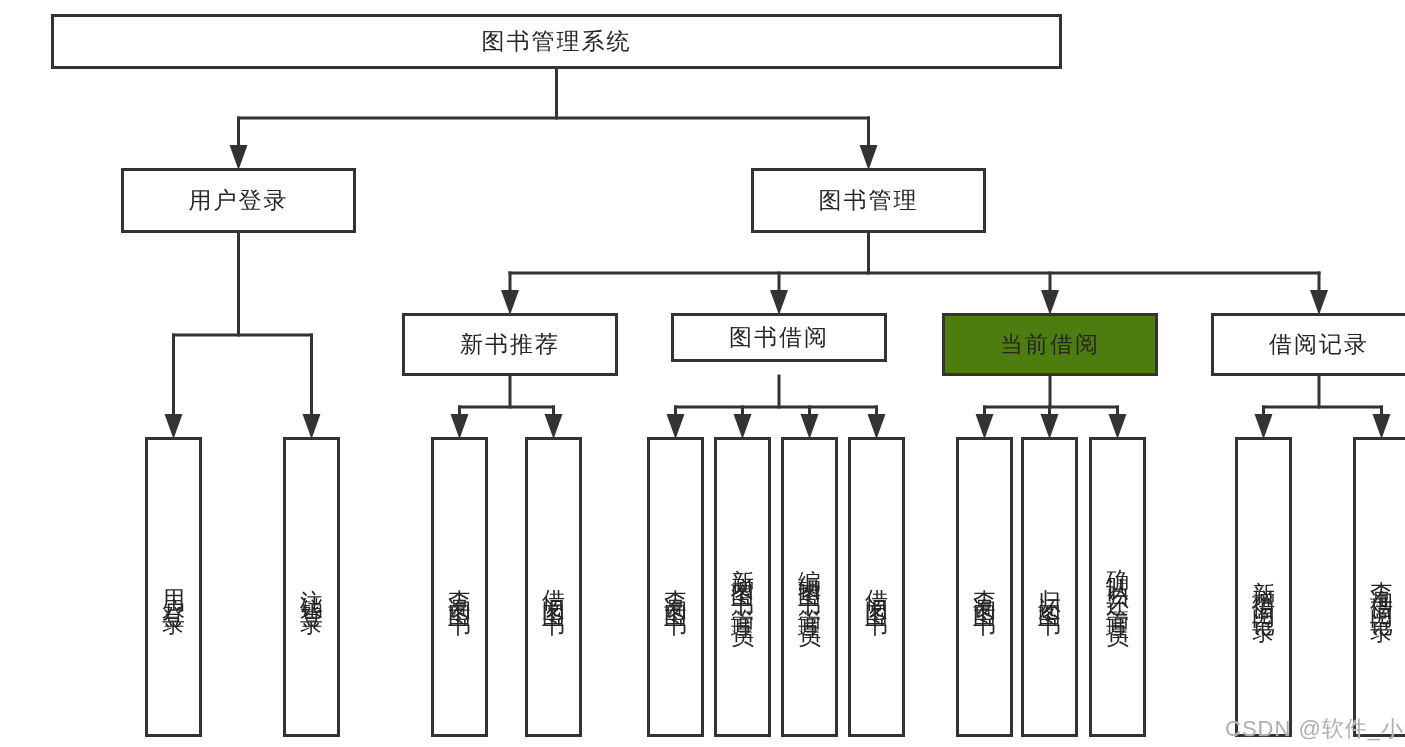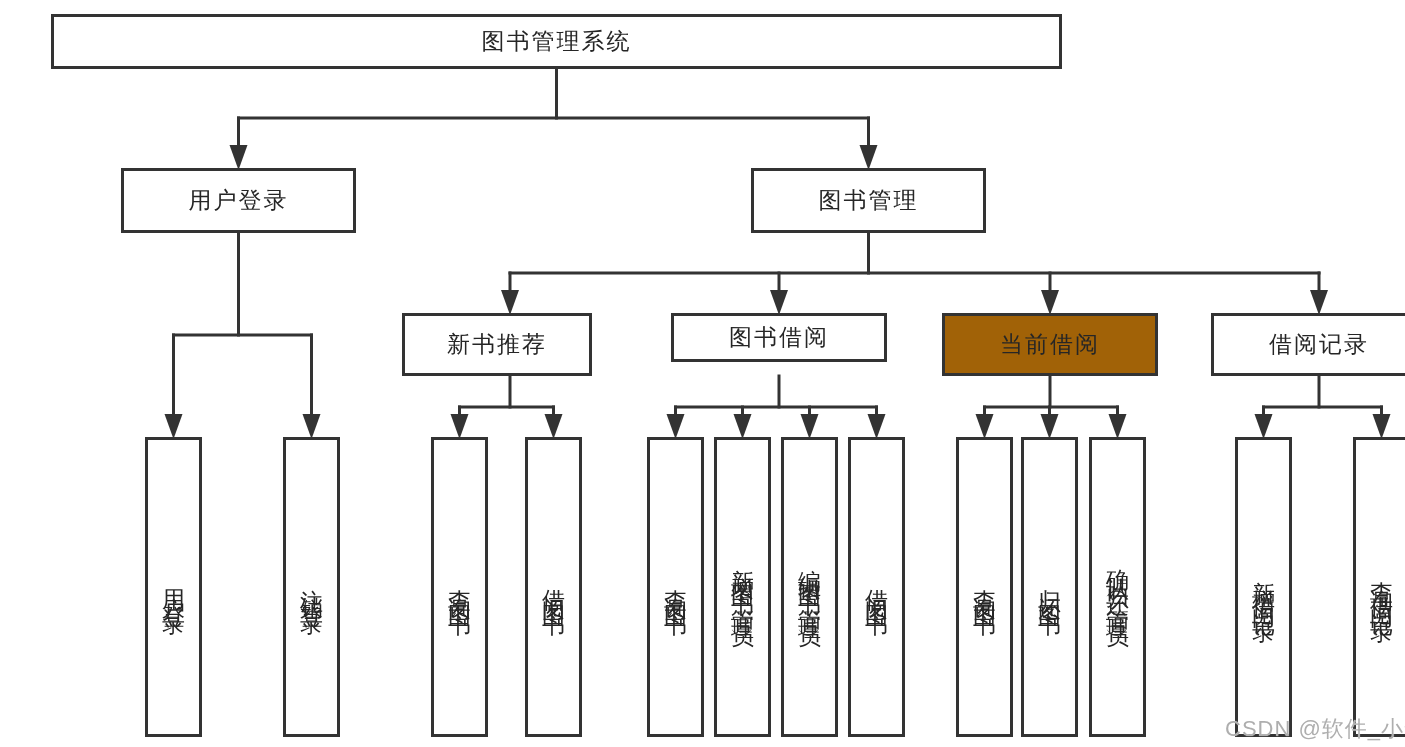--- a/index.html
+++ b/index.html
@@ -115,27 +115,27 @@
   <div id="nodes-layer">
       <div class="node" style="left: 12px; top: 14px; width: 1011px; height: 55px; border-color: rgb(51, 51, 51); background: rgb(255, 255, 255);">
         <span class="lbl">图书管理系统</span>
       </div>
       <div class="node" style="left: 82px; top: 168px; width: 235px; height: 65px; border-color: rgb(51, 51, 51); background: rgb(255, 255, 255);">
         <span class="lbl">用户登录</span>
       </div>
       <div class="node" style="left: 712px; top: 168px; width: 235px; height: 65px; border-color: rgb(51, 51, 51); background: rgb(255, 255, 255);">
         <span class="lbl">图书管理</span>
       </div>
-      <div class="node" style="left: 363px; top: 313px; width: 190px; height: 63px; border-color: rgb(51, 51, 51); background: rgb(255, 255, 255);">
+      <div class="node" style="left: 363px; top: 313px; width: 216px; height: 63px; border-color: rgb(51, 51, 51); background: rgb(255, 255, 255);">
         <span class="lbl">新书推荐</span>
       </div>
       <div class="node" style="left: 632px; top: 313px; width: 216px; height: 49px; border-color: rgb(51, 51, 51); background: rgb(255, 255, 255);">
         <span class="lbl">图书借阅</span>
       </div>
-      <div class="node" style="left: 903px; top: 313px; width: 216px; height: 63px; border-color: rgb(51, 51, 51); background: #a16207;">
+      <div class="node" style="left: 903px; top: 313px; width: 216px; height: 63px; border-color: rgb(51, 51, 51); background: #4d7c0f;">
         <span class="lbl">当前借阅</span>
       </div>
       <div class="node" style="left: 1172px; top: 313px; width: 216px; height: 63px; border-color: rgb(51, 51, 51); background: rgb(255, 255, 255);">
         <span class="lbl">借阅记录</span>
       </div>
       <div class="node vertical" style="left: 106px; top: 437px; width: 57px; height: 300px; border-color: rgb(51, 51, 51); background: rgb(255, 255, 255);">
         <span class="lbl">用户登录</span>
       </div>
       <div class="node vertical" style="left: 244px; top: 437px; width: 57px; height: 300px; border-color: rgb(51, 51, 51); background: rgb(255, 255, 255);">
         <span class="lbl">注销登录</span>

